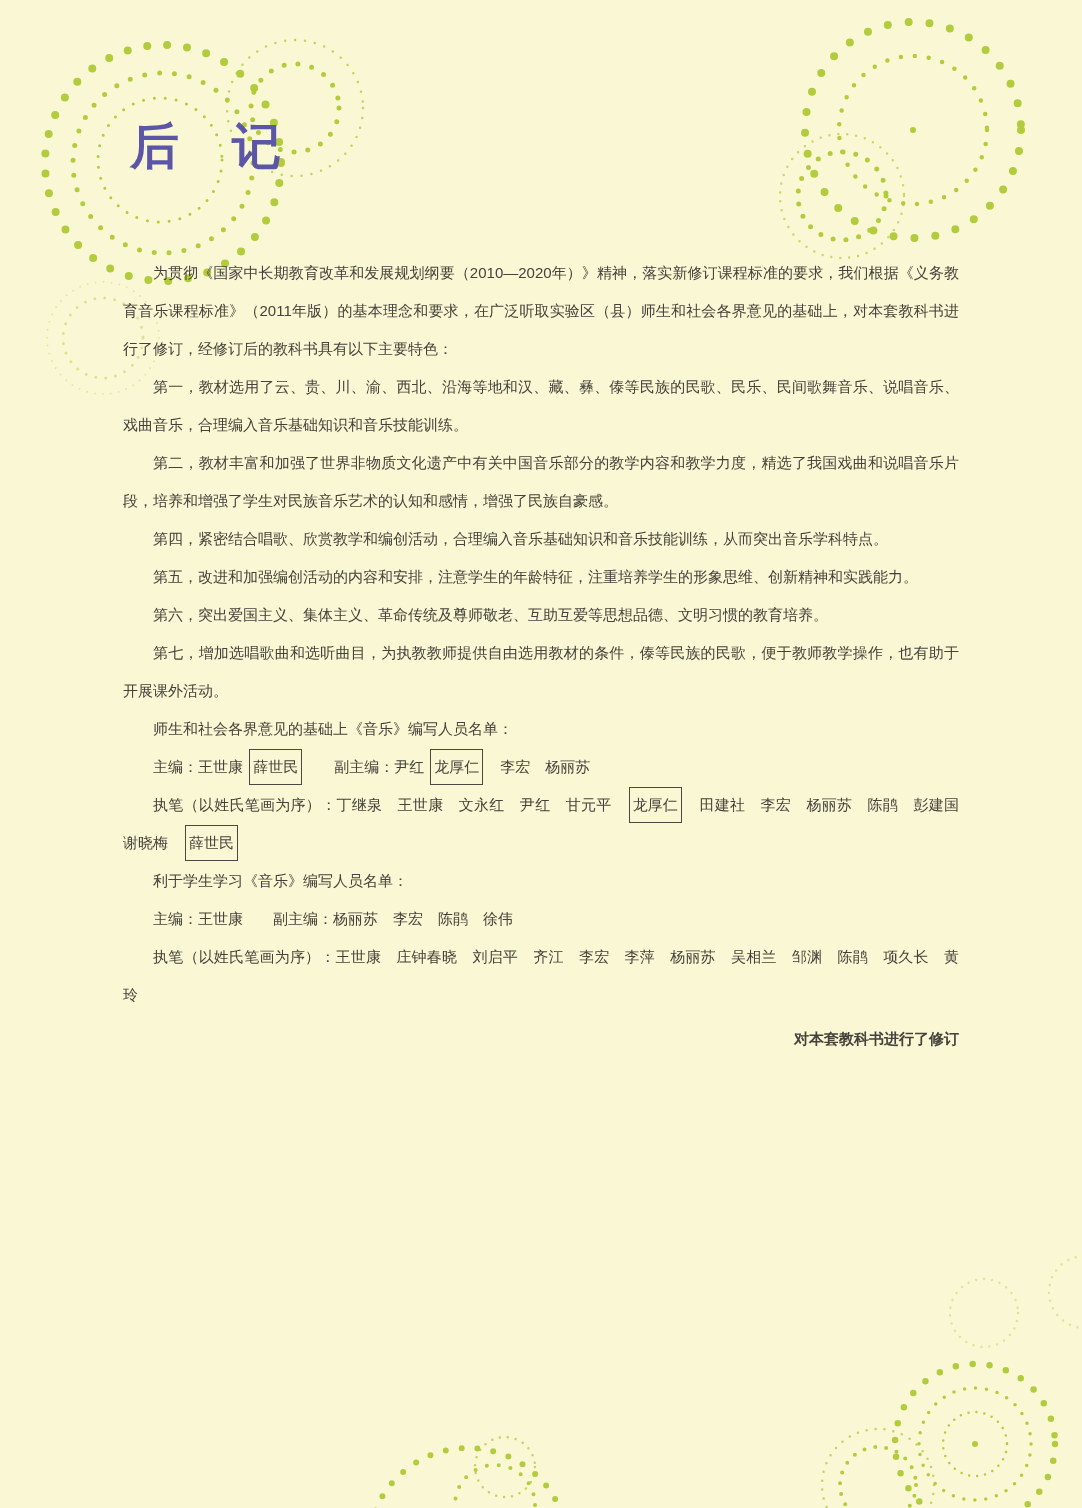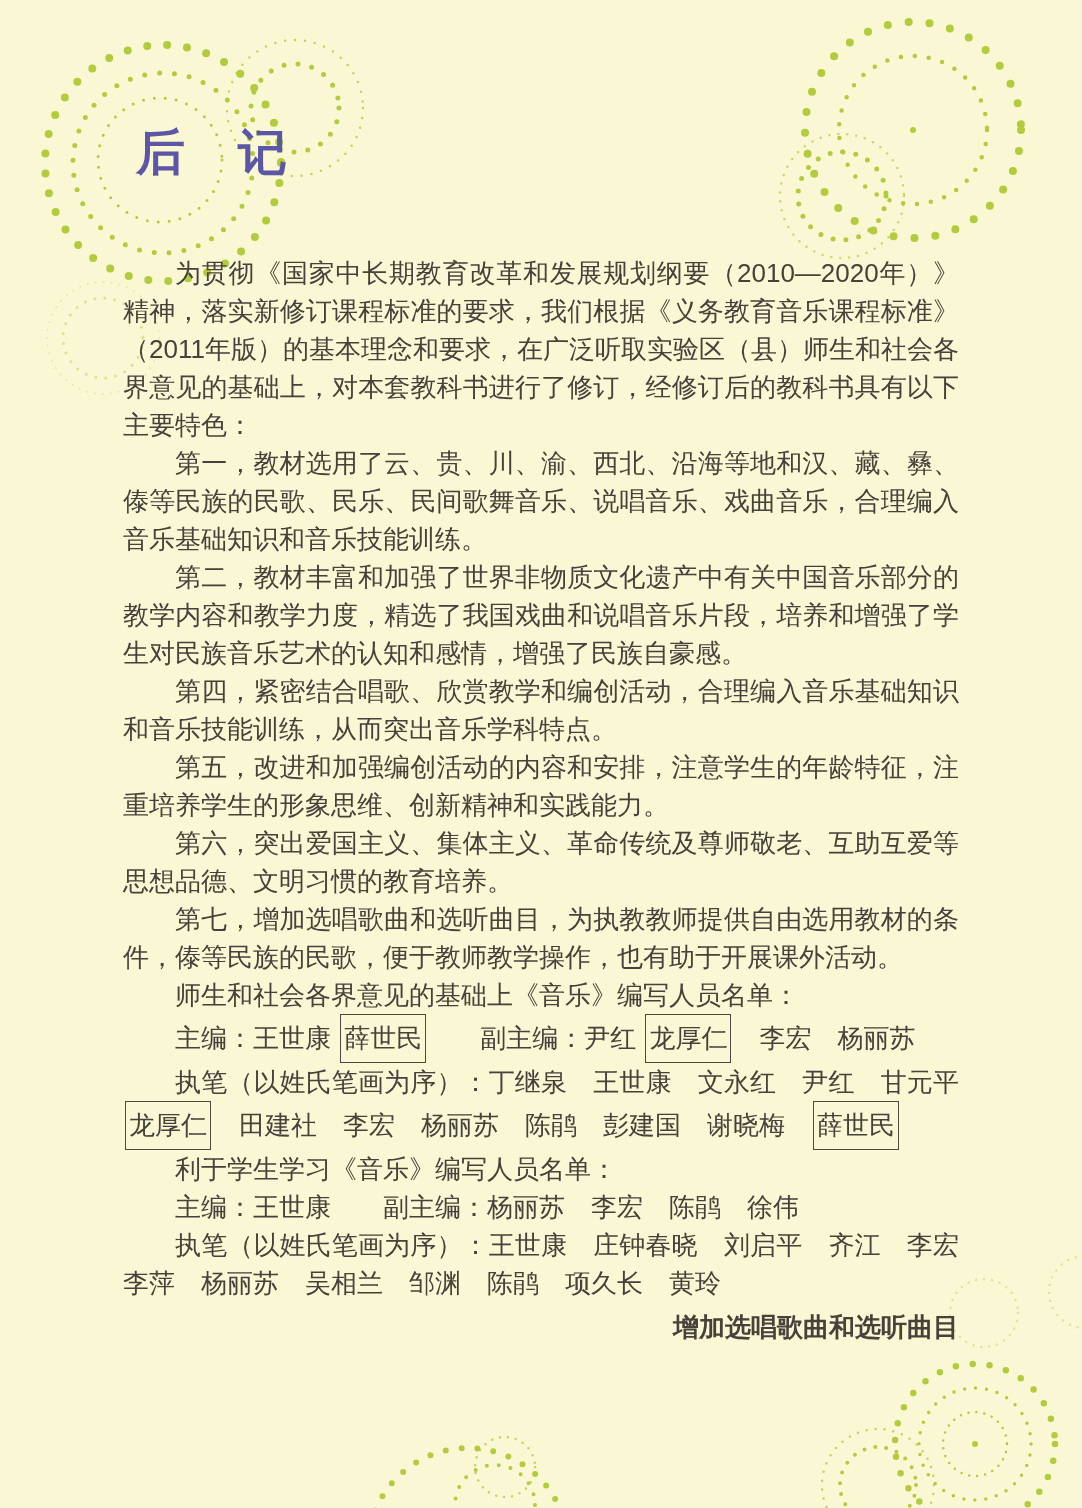--- a/index.html
+++ b/index.html
@@ -11,29 +11,29 @@
     font-family:"Liberation Sans",sans-serif;
     color:#44423a;
   }
   .deco{position:absolute;top:0;left:0;pointer-events:none;}
   .page-title{
     position:absolute;left:128px;top:112px;
     font-size:49px;font-weight:bold;
     color:#5b57a6;
     font-family:"DejaVu Sans",sans-serif;
     z-index:3;letter-spacing:2px;
-    margin:8px;
+    margin:2px;
   }
   .content{
     position:absolute;left:123px;top:254px;width:836px;
     z-index:2;
   }
   .content p{
     margin:0;
-    font-size:26px;line-height:38px;
+    font-size:15px;line-height:38px;
     text-align:justify;
     text-indent:2em;
   }
   .boxed{
     border:1.5px solid #4a4840;
     padding:8px 3px;margin:0 2px;
     display:inline-block;line-height:1.2;
     text-indent:0;
   }
   .signature{
@@ -105,16 +105,16 @@
     <p>师生和社会各界意见的基础上《音乐》编写人员名单：</p>
 
     <p><span>主编：王世康 </span><span class="boxed">薛世民</span><span>　　副主编：尹红 </span><span class="boxed">龙厚仁</span><span>　李宏　杨丽苏</span></p>
 
     <p><span>执笔（以姓氏笔画为序）：丁继泉　王世康　文永红　尹红　甘元平　</span><span class="boxed">龙厚仁</span><span>　田建社　李宏　杨丽苏　陈鹃　彭建国　谢晓梅　</span><span class="boxed">薛世民</span></p>
 
     <p>利于学生学习《音乐》编写人员名单：</p>
     <p>主编：王世康　　副主编：杨丽苏　李宏　陈鹃　徐伟</p>
     <p>执笔（以姓氏笔画为序）：王世康　庄钟春晓　刘启平　齐江　李宏　李萍　杨丽苏　吴相兰　邹渊　陈鹃　项久长　黄玲</p>
 
-    <p class="signature">增加选唱歌曲和选听曲目</p>
+    <p class="signature">对本套教科书进行了修订</p>
   </div>
 
 </div>
 
 </body></html>

